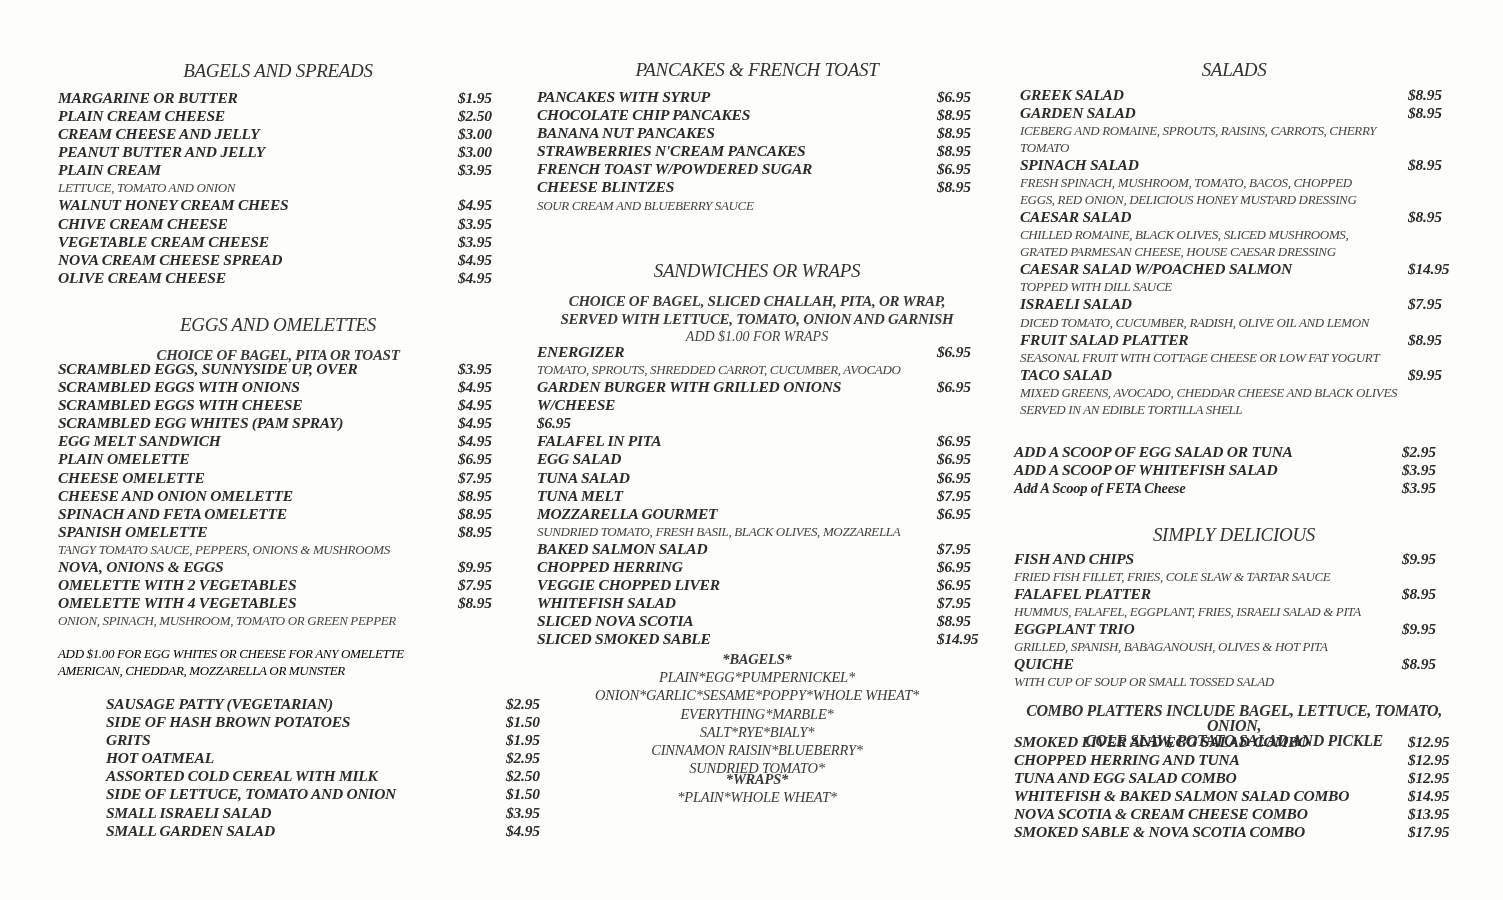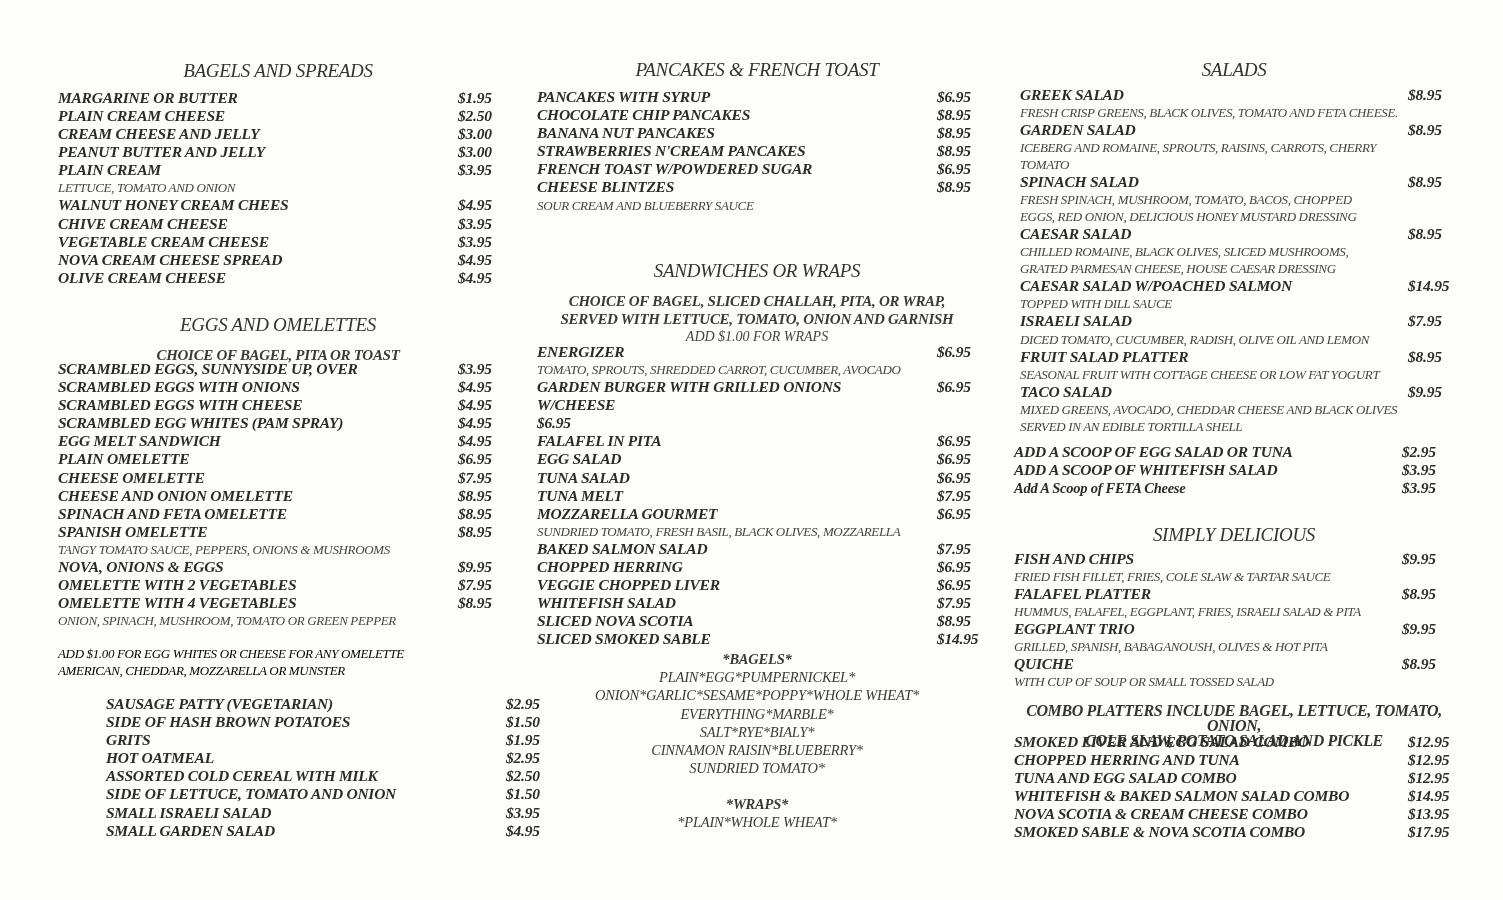--- a/index.html
+++ b/index.html
@@ -307,37 +307,36 @@
 
   <div class="block" style="top:650px;">
     <div class="center-line" style="font-weight:bold;">*BAGELS*</div>
     <div class="center-line">PLAIN*EGG*PUMPERNICKEL*</div>
     <div class="center-line">ONION*GARLIC*SESAME*POPPY*WHOLE WHEAT*</div>
     <div class="center-line">EVERYTHING*MARBLE*</div>
     <div class="center-line">SALT*RYE*BIALY*</div>
     <div class="center-line">CINNAMON RAISIN*BLUEBERRY*</div>
     <div class="center-line">SUNDRIED TOMATO*</div>
   </div>
-  <div class="block" style="top:795px;">
+  <div class="block" style="top:770px;">
     <div class="center-line" style="font-weight:bold;">*WRAPS*</div>
     <div class="center-line">*PLAIN*WHOLE WHEAT*</div>
   </div>
 </div>
 
 <div class="col" id="col3">
 
   <div class="block" style="top:49px;">
     <h2 class="sec-title">SALADS</h2>
   </div>
   <div class="block" style="top:86px; left:6px; width:428px;">
     <div class="item">
         <span class="name">GREEK SALAD</span>
         <span class="price">$8.95</span>
       </div>
-    <div class="desc">FRESH CRISP GREENS, BLACK OLIVES, TOMATO AND FETA CHEESE.</div>
     <div class="item">
         <span class="name">GARDEN SALAD</span>
         <span class="price">$8.95</span>
       </div>
     <div class="desc">ICEBERG AND ROMAINE, SPROUTS, RAISINS, CARROTS, CHERRY</div>
     <div class="desc">TOMATO</div>
     <div class="item">
         <span class="name">SPINACH SALAD</span>
         <span class="price">$8.95</span>
       </div>

